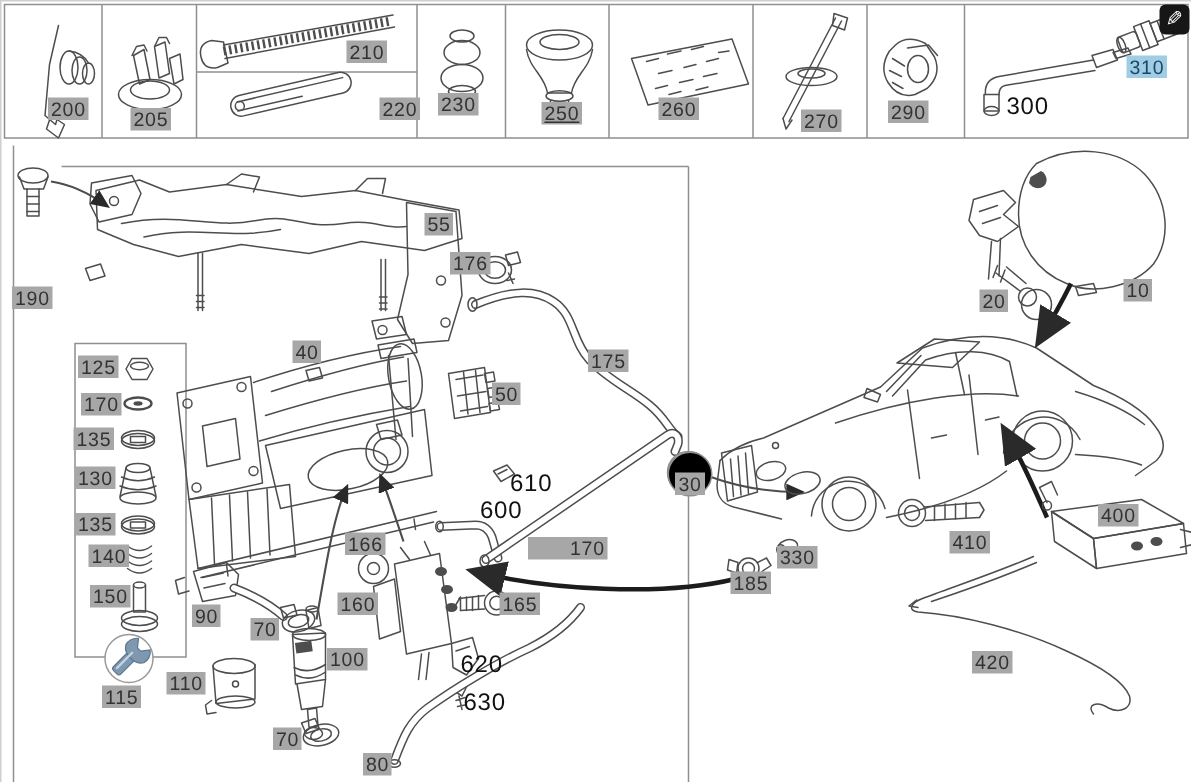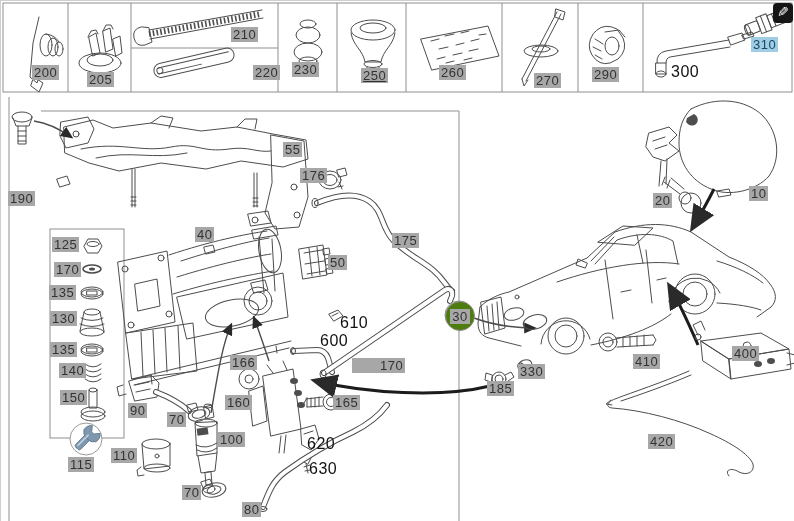--- a/index.html
+++ b/index.html
@@ -31,21 +31,21 @@
   #art .wrench{fill:var(--wrench-blue);stroke:#5c7argba;}
   #art .wrench{stroke:#5c768d;stroke-width:.8;}
   #art .wrench-hi{fill:#c3d2e0;stroke:none;}
   #labels-layer{position:absolute;left:0;top:0;width:100%;height:100%;}
   .plabel{position:absolute;font-size:13px;line-height:15px;padding:0 2px;white-space:nowrap;
           letter-spacing:0.5px;}
   .plabel.gray{background:var(--label-chip-bg);color:var(--label-chip-text);}
   .plabel.blue{background:var(--highlight-chip-bg);color:var(--highlight-chip-text);}
   .plabel.plain{background:transparent;color:var(--plain-label-text);font-size:16px;}
   .circle-wrap{position:absolute;width:28px;height:28px;border:1px solid var(--grid-border);
-      border-radius:50%;background:#4d7c0f;display:flex;align-items:center;justify-content:center;}
+      border-radius:50%;background:#000000;display:flex;align-items:flex-end;justify-content:center;}
   .circle-wrap .plabel{position:static;}
   #edit-btn{position:absolute;left:772px;top:2px;width:20px;height:20px;background:#161616;
       border-radius:4px;color:#ffffff;display:flex;align-items:center;justify-content:center;
       font-size:14px;cursor:pointer;}
   #edit-btn span{transform:scaleX(-1) translateY(-1px);}
 </style>
 </head>
 <body>
 
 <div id="stage">
@@ -467,21 +467,21 @@
       <span class="plabel plain" style="left: 304px; top: 435px;">620</span>
       <span class="plabel plain" style="left: 306px; top: 460px;">630</span>
       <span class="circle-wrap" style="left: 444px; top: 300px;">
         <span class="plabel gray">30</span>
       </span>
       <span class="plabel gray" style="left: 652px; top: 192px;">20</span>
       <span class="plabel gray" style="left: 748px; top: 185px;">10</span>
       <span class="plabel gray" style="left: 517px; top: 363px;">330</span>
       <span class="plabel gray" style="left: 486px; top: 380px;">185</span>
       <span class="plabel gray" style="left: 632px; top: 353px;">410</span>
-      <span class="plabel gray" style="left: 731px; top: 345px;">400</span>
+      <span class="plabel gray" style="left: 731px; top: 335px;">400</span>
       <span class="plabel gray" style="left: 647px; top: 433px;">420</span>
     </div>
 
 <div id="edit-btn">
   <span>✎</span>
 </div>
 
 </div>
 
 </body></html>

